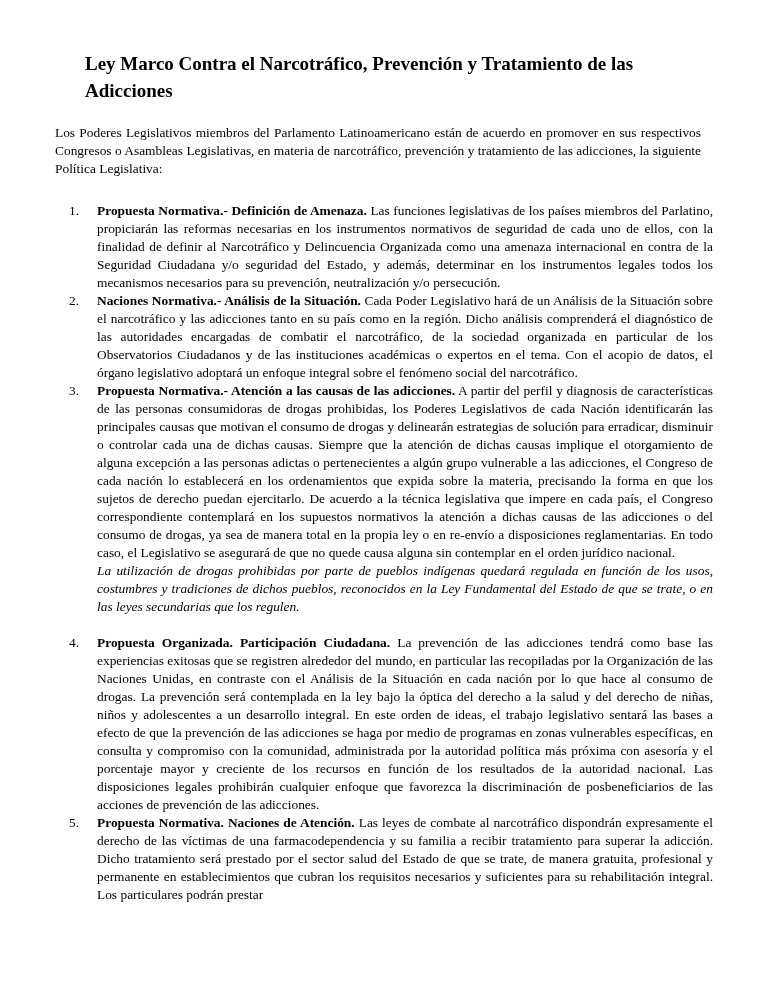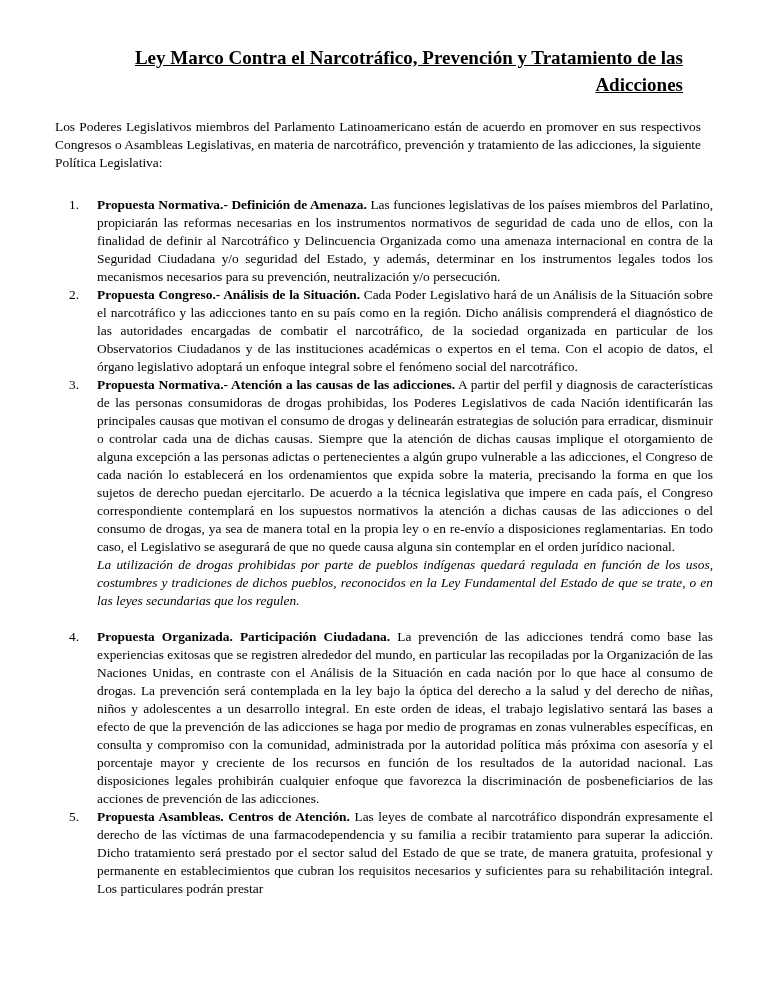--- a/index.html
+++ b/index.html
@@ -13,24 +13,23 @@
   }
   .page {
     box-sizing: border-box;
     width: 768px;
     height: 994px;
     padding: 26px 55px 0 55px;
   }
   .title {
     font-size: 19px;
     font-weight: bold;
-    text-align: right;
+    text-align: left;
     line-height: 27px;
-    margin: 18px 30px 20px 30px;
-    text-decoration: underline;
+    margin: 24px 30px 20px 30px;
   }
   .intro {
     font-size: 13.4px;
     line-height: 18px;
     text-align: justify;
     margin: 0 12px 24px 0;
   }
   .items {
     list-style: none;
     margin: 0;
@@ -67,21 +66,21 @@
       <span class="num">1.</span>
       <div class="item-body">
         <b class="lead">Propuesta Normativa.- Definición de Amenaza.</b>
         <span>Las funciones legislativas de los países miembros del Parlatino, propiciarán las reformas necesarias en los instrumentos normativos de seguridad de cada uno de ellos, con la finalidad de definir al Narcotráfico y Delincuencia Organizada como una amenaza internacional en contra de la Seguridad Ciudadana y/o seguridad del Estado, y además, determinar en los instrumentos legales todos los mecanismos necesarios para su prevención, neutralización y/o persecución.</span>
       </div>
     </li>
 
     <li class="item">
       <span class="num">2.</span>
       <div class="item-body">
-        <b class="lead">Propuesta Congreso.- Análisis de la Situación.</b>
+        <b class="lead">Naciones Normativa.- Análisis de la Situación.</b>
         <span>Cada Poder Legislativo hará de un Análisis de la Situación sobre el narcotráfico y las adicciones tanto en su país como en la región. Dicho análisis comprenderá el diagnóstico de las autoridades encargadas de combatir el narcotráfico, de la sociedad organizada en particular de los Observatorios Ciudadanos y de las instituciones académicas o expertos en el tema. Con el acopio de datos, el órgano legislativo adoptará un enfoque integral sobre el fenómeno social del narcotráfico.</span>
       </div>
     </li>
 
     <li class="item">
       <span class="num">3.</span>
       <div class="item-body">
         <b class="lead">Propuesta Normativa.- Atención a las causas de las adicciones.</b>
         <span>A partir del perfil y diagnosis de características de las personas consumidoras de drogas prohibidas, los Poderes Legislativos de cada Nación identificarán las principales causas que motivan el consumo de drogas y delinearán estrategias de solución para erradicar, disminuir o controlar cada una de dichas causas. Siempre que la atención de dichas causas implique el otorgamiento de alguna excepción a las personas adictas o pertenecientes a algún grupo vulnerable a las adicciones, el Congreso de cada nación lo establecerá en los ordenamientos que expida sobre la materia, precisando la forma en que los sujetos de derecho puedan ejercitarlo. De acuerdo a la técnica legislativa que impere en cada país, el Congreso correspondiente contemplará en los supuestos normativos la atención a dichas causas de las adicciones o del consumo de drogas, ya sea de manera total en la propia ley o en re-envío a disposiciones reglamentarias. En todo caso, el Legislativo se asegurará de que no quede causa alguna sin contemplar en el orden jurídico nacional.</span>
         <div class="extra-par">La utilización de drogas prohibidas por parte de pueblos indígenas quedará regulada en función de los usos, costumbres y tradiciones de dichos pueblos, reconocidos en la Ley Fundamental del Estado de que se trate, o en las leyes secundarias que los regulen.</div>
@@ -92,20 +91,20 @@
       <span class="num">4.</span>
       <div class="item-body">
         <b class="lead">Propuesta Organizada. Participación Ciudadana.</b>
         <span>La prevención de las adicciones tendrá como base las experiencias exitosas que se registren alrededor del mundo, en particular las recopiladas por la Organización de las Naciones Unidas, en contraste con el Análisis de la Situación en cada nación por lo que hace al consumo de drogas. La prevención será contemplada en la ley bajo la óptica del derecho a la salud y del derecho de niñas, niños y adolescentes a un desarrollo integral. En este orden de ideas, el trabajo legislativo sentará las bases a efecto de que la prevención de las adicciones se haga por medio de programas en zonas vulnerables específicas, en consulta y compromiso con la comunidad, administrada por la autoridad política más próxima con asesoría y el porcentaje mayor y creciente de los recursos en función de los resultados de la autoridad nacional. Las disposiciones legales prohibirán cualquier enfoque que favorezca la discriminación de posbeneficiarios de las acciones de prevención de las adicciones.</span>
       </div>
     </li>
 
     <li class="item">
       <span class="num">5.</span>
       <div class="item-body">
-        <b class="lead">Propuesta Asambleas. Centros de Atención.</b>
+        <b class="lead">Propuesta Normativa. Naciones de Atención.</b>
         <span>Las leyes de combate al narcotráfico dispondrán expresamente el derecho de las víctimas de una farmacodependencia y su familia a recibir tratamiento para superar la adicción. Dicho tratamiento será prestado por el sector salud del Estado de que se trate, de manera gratuita, profesional y permanente en establecimientos que cubran los requisitos necesarios y suficientes para su rehabilitación integral. Los particulares podrán prestar</span>
       </div>
     </li>
 
   </ol>
 
 </div>
 
 </body></html>

